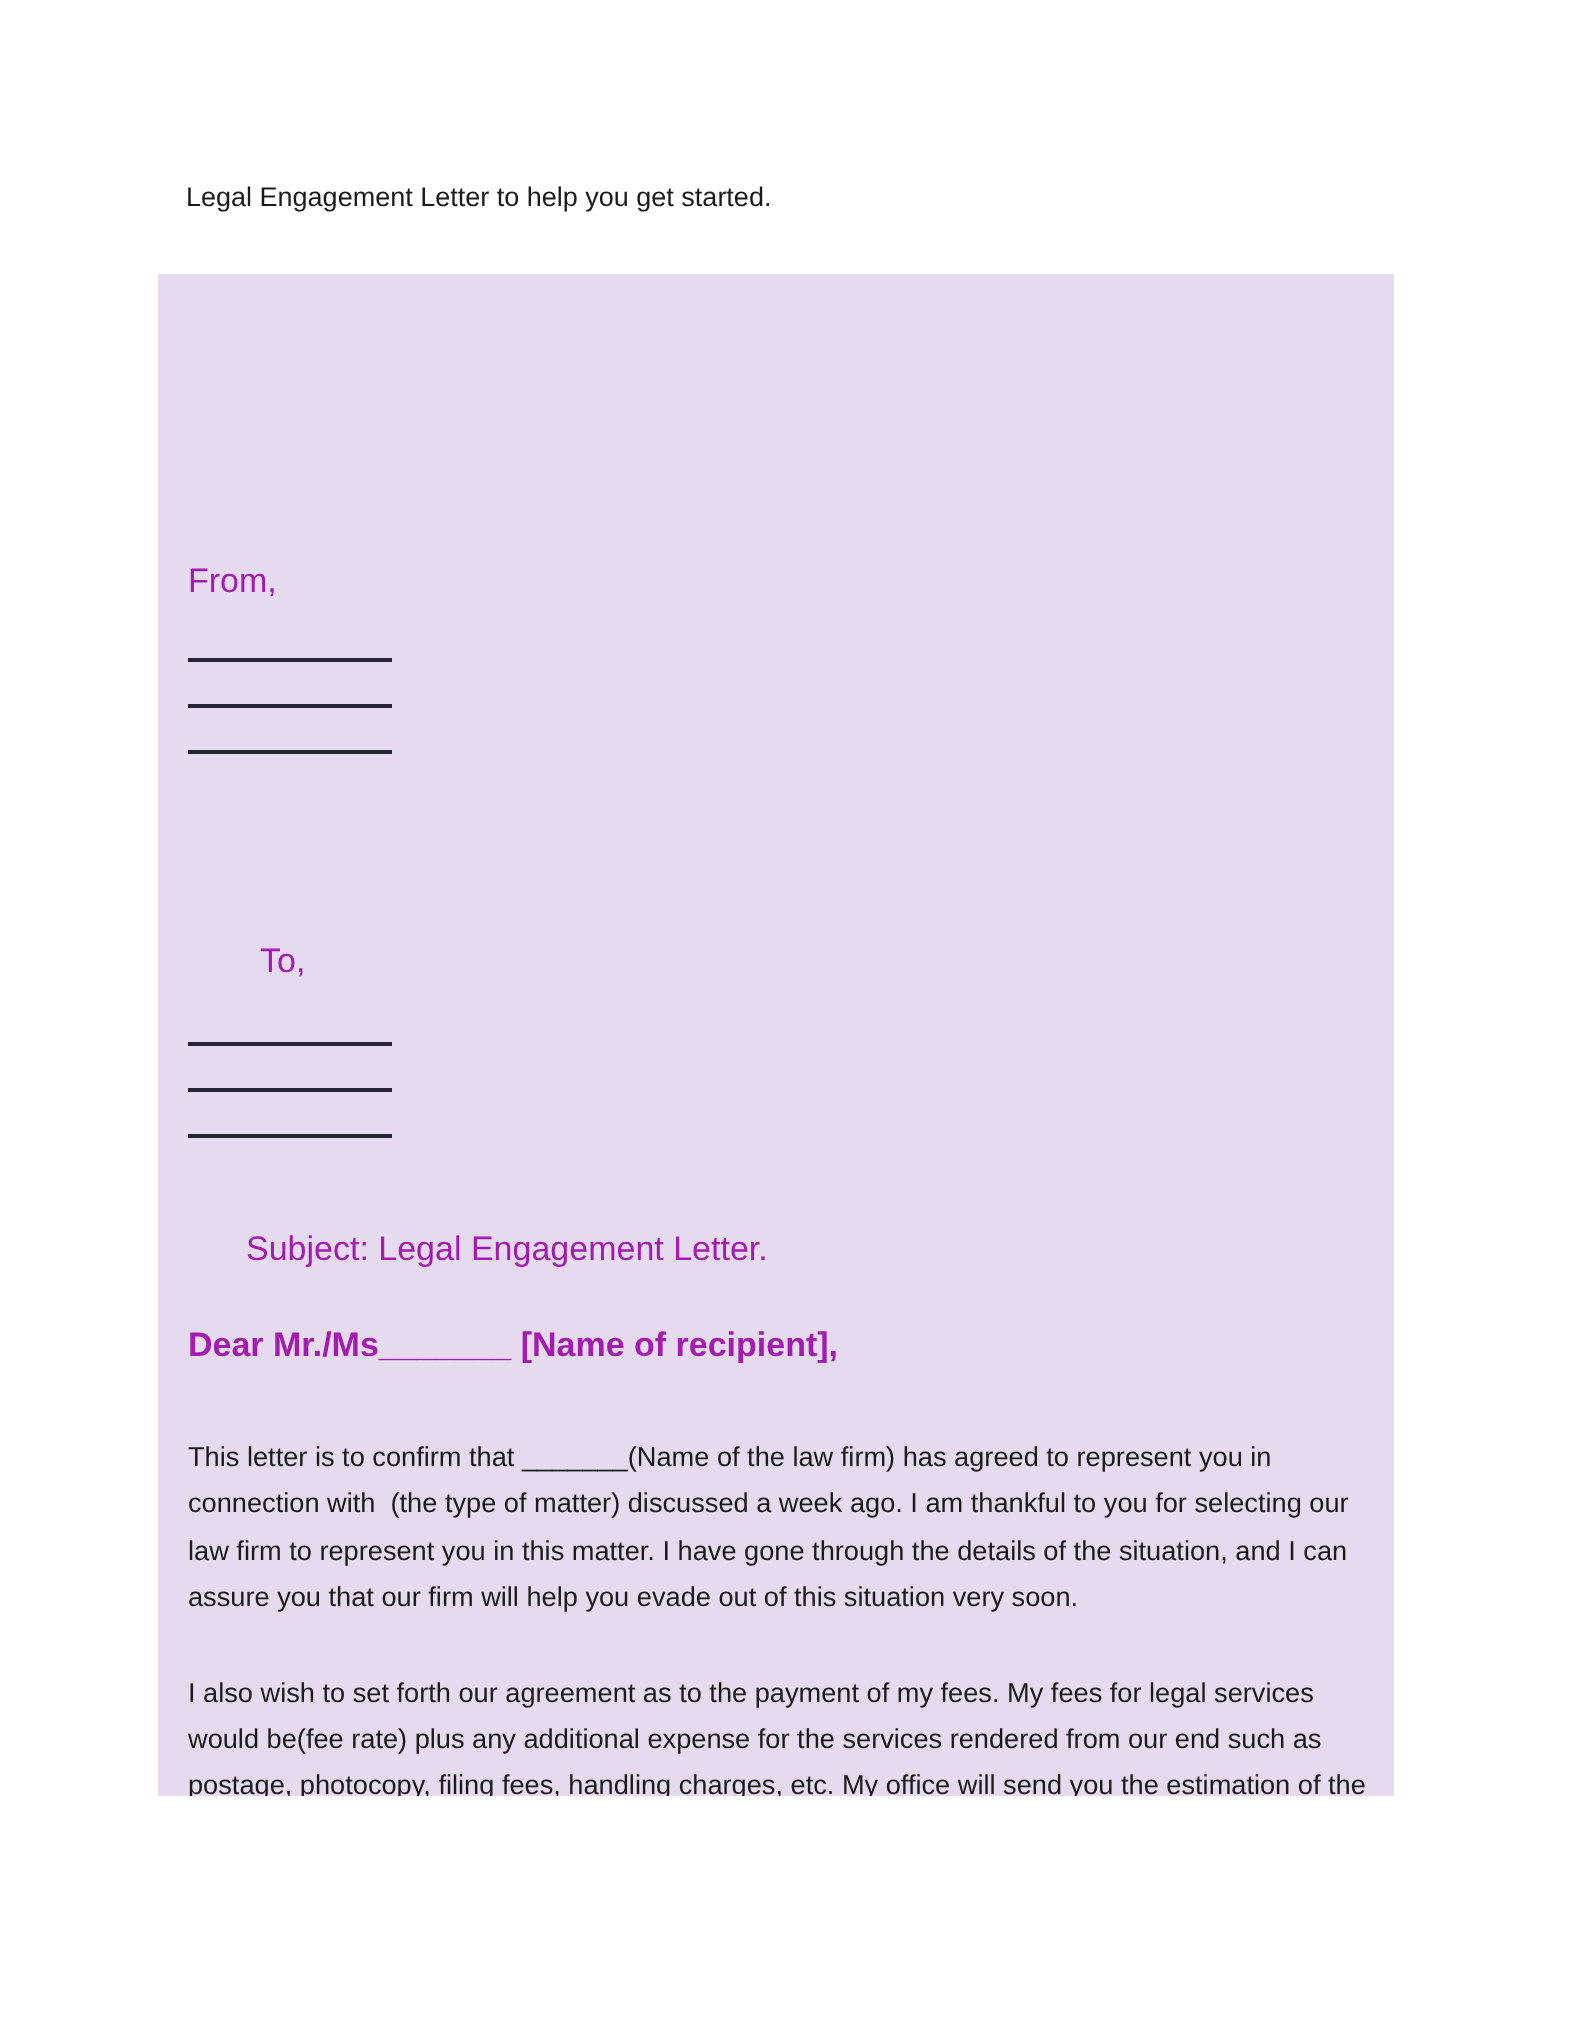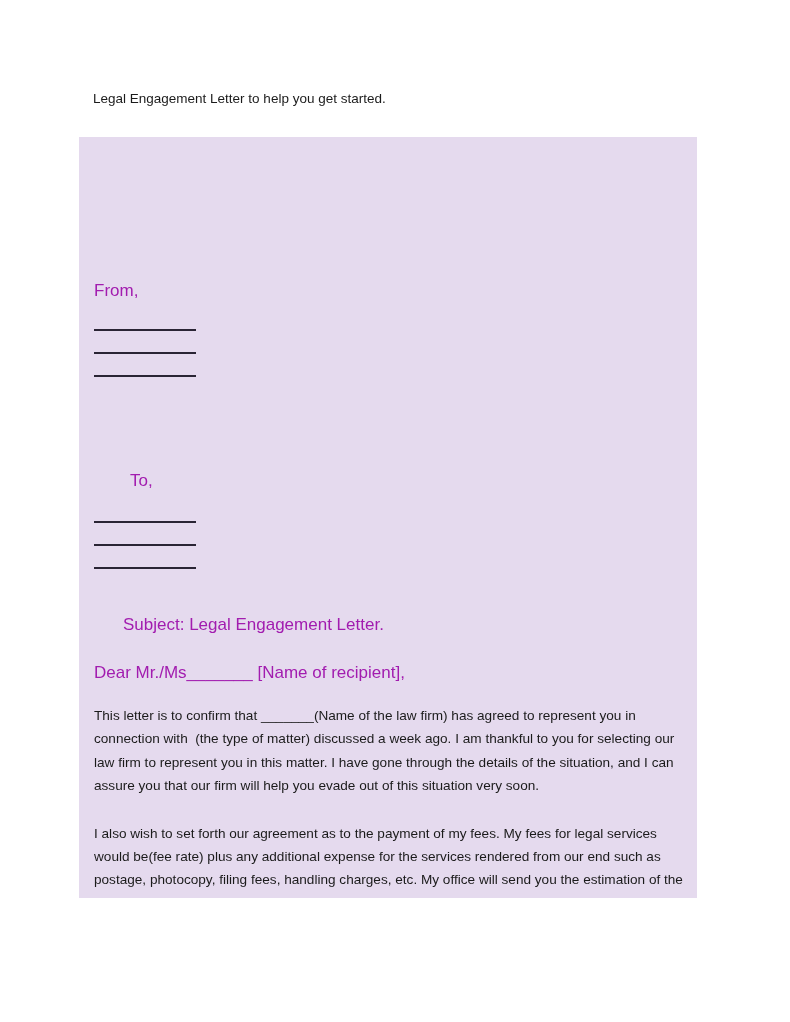--- a/index.html
+++ b/index.html
@@ -54,21 +54,21 @@
     margin: 0;
   }
 
   
   .abs { position: absolute; }
 
   .from-label   { left: 15px; top: 142px; }
   .to-label     { left: 15px; top: 332px; margin-left: 36px; }
   .date-line    { left: 15px; top: 283px; white-space: nowrap; }
   .subject-line { left: 15px; top: 476px; white-space: nowrap; margin-left: 29px; }
-  .salutation   { left: 15px; top: 524px; white-space: nowrap; }
+  .salutation   { left: 15px; top: 524px; white-space: nowrap; font-weight: bold; }
 
   
   .rule-group { position: absolute; left: 15px; }
   .rule-group.from-rules { top: 192px; }
   .rule-group.to-rules   { top: 384px; }
 
   .rule {
     width: 102px;
     height: 0;
     border-bottom: 2px solid #2a2434;
@@ -78,21 +78,21 @@
 
   
   .blank {
     letter-spacing: -0.5px;
   }
 
   
   .body-copy {
     position: absolute;
     left: 15px;
-    top: 567px;
+    top: 580px;
     width: 590px;
   }
   .para {
     font-size: 13.6px;
     line-height: 23.4px;
     color: #1b1b1b;
     margin: 0 0 24px 0;
     text-align: left;
     white-space: pre-wrap;
   }

